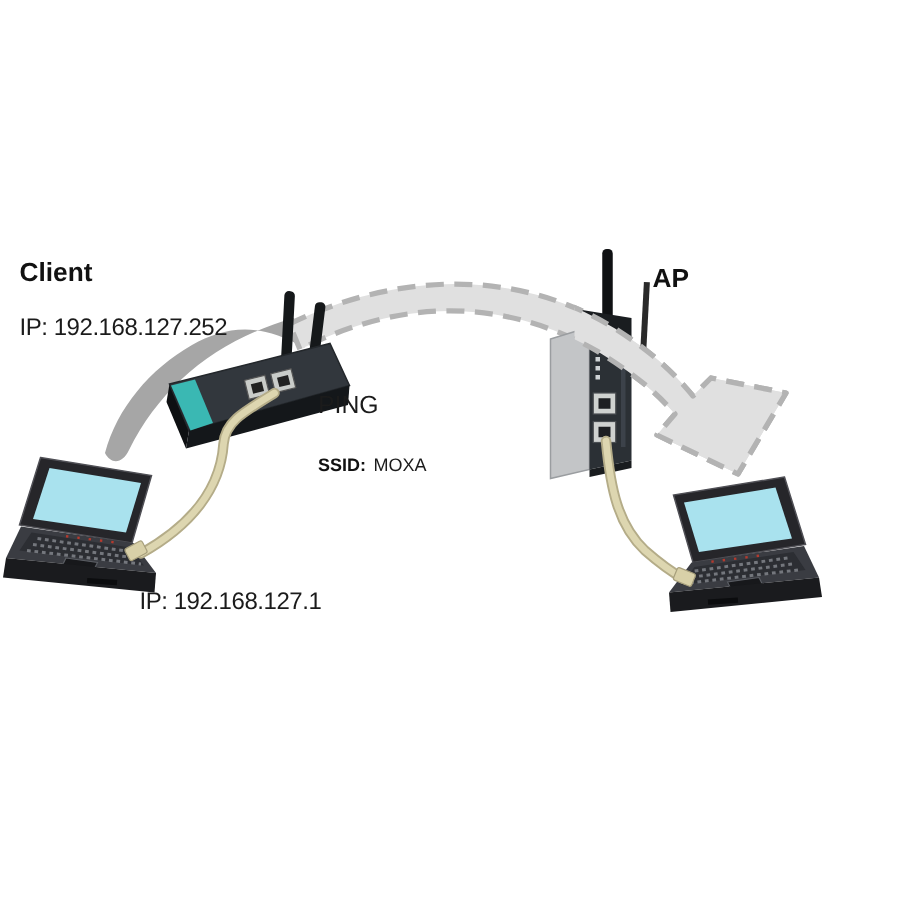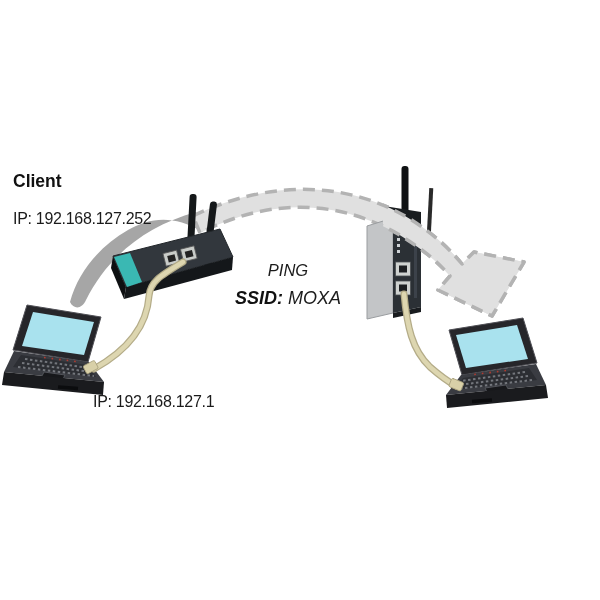--- a/index.html
+++ b/index.html
@@ -8,23 +8,23 @@
     font-family:"Liberation Sans",sans-serif;color:#1b1b1b;
   }
   .diagram-svg{position:absolute;left:0;top:0;width:600px;height:600px;}
   .lbl{position:absolute;line-height:1.4;white-space:nowrap;}
   .lbl .title{font-size:17.5px;font-weight:700;color:#111;}
   .lbl .ip{font-size:16px;letter-spacing:-0.3px;margin-top:14px;color:#1b1b1b;}
   .lbl-client{left:13px;top:169px;}
   .lbl-ap{left:435px;top:173px;}
   .lbl-nbb{left:93px;top:377px;}
   .lbl-nba{left:306px;top:381px;}
-  .lbl-center{left:212px;top:259px;width:152px;text-align:center;font-style:italic;}
+  .lbl-center{left:212px;top:259px;width:152px;text-align:left;}
   .lbl-center .ping{font-size:16.5px;color:#1b1b1b;}
-  .lbl-center .ssid{font-size:18px;margin-top:4px;color:#1b1b1b;}
+  .lbl-center .ssid{font-size:12px;margin-top:20px;color:#1b1b1b;}
   .lbl-center .b{font-weight:700;color:#111;}
   .lbl-center .v{margin-left:5px;}
 </style>
 </head>
 <body>
 
 <div class="canvas">
 
   <svg class="diagram-svg" viewBox="0 0 600 600">
     <defs>
@@ -123,20 +123,21 @@
       <rect x="450" y="380" width="13" height="9" rx="1.5" fill="#d8d0a8" stroke="#a79f7c" stroke-width="0.8" transform="rotate(22 456 384)"></rect>
     </g>
   </svg>
 
   <div class="lbl lbl-client">
     <div class="title">Client</div>
     <div class="ip">IP: 192.168.127.252</div>
   </div>
 
   <div class="lbl lbl-ap">
+    <div class="title">AP</div>
   </div>
 
   <div class="lbl lbl-center">
     <div class="ping">PING</div>
     <div class="ssid"><span class="b">SSID:</span><span class="v">MOXA</span></div>
   </div>
 
   <div class="lbl lbl-nbb">
     <div class="ip">IP: 192.168.127.1</div>
   </div>

